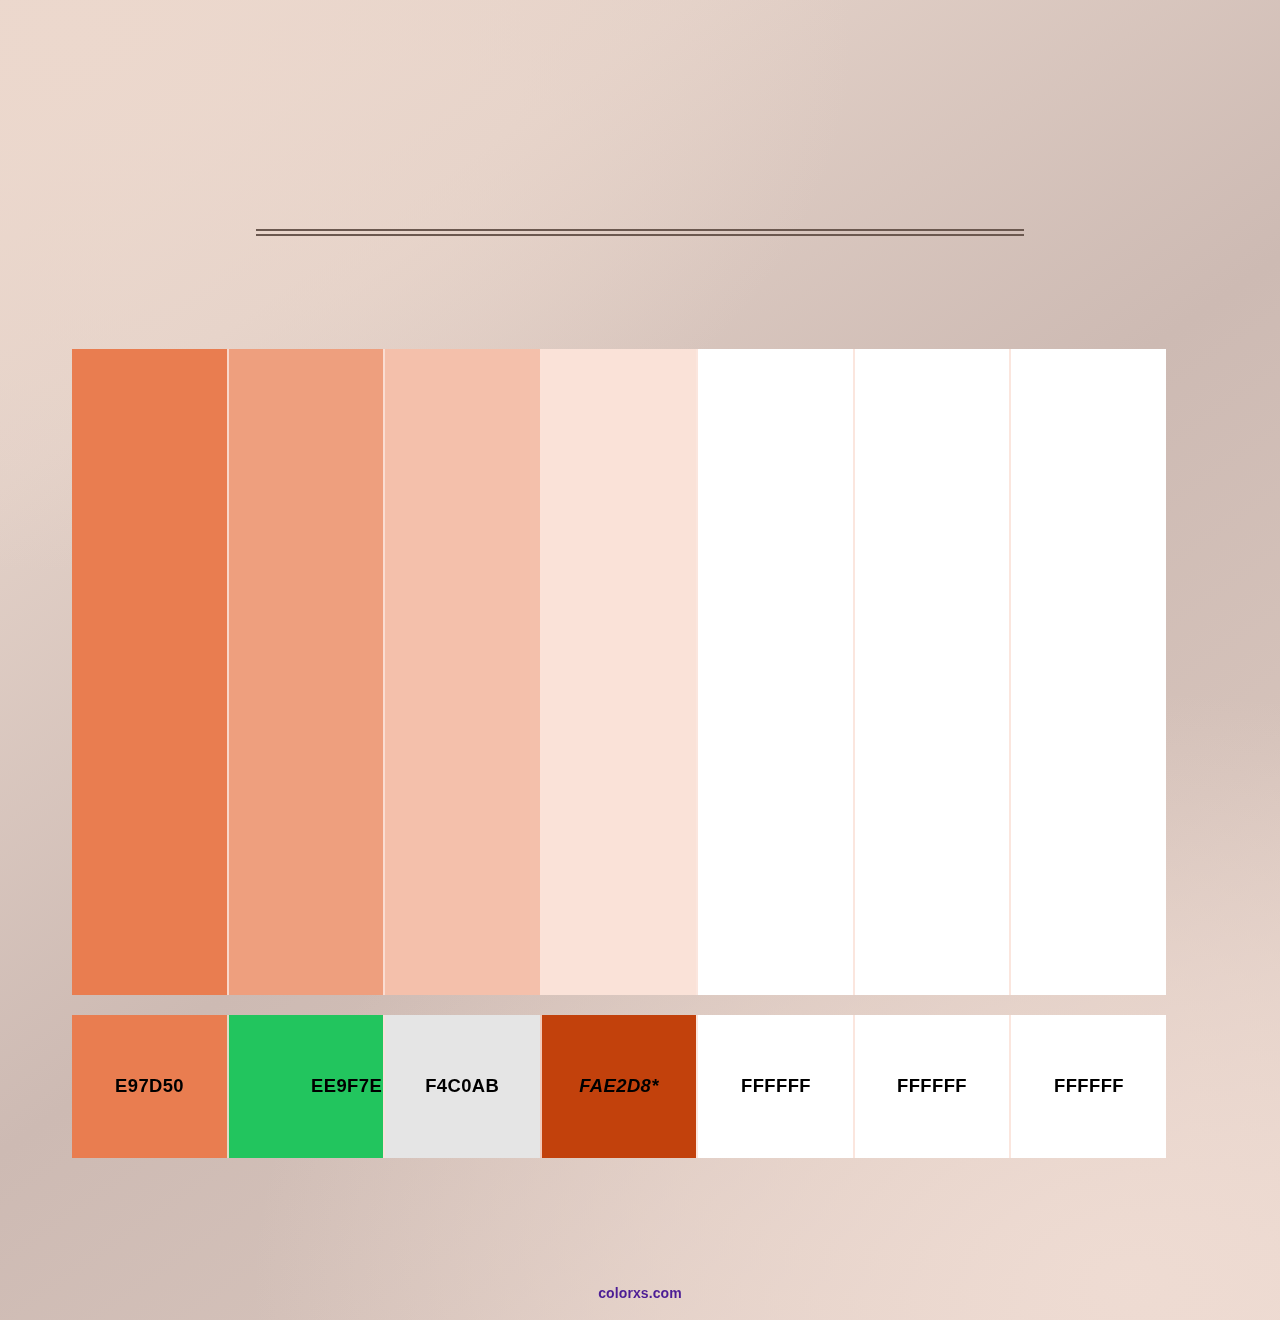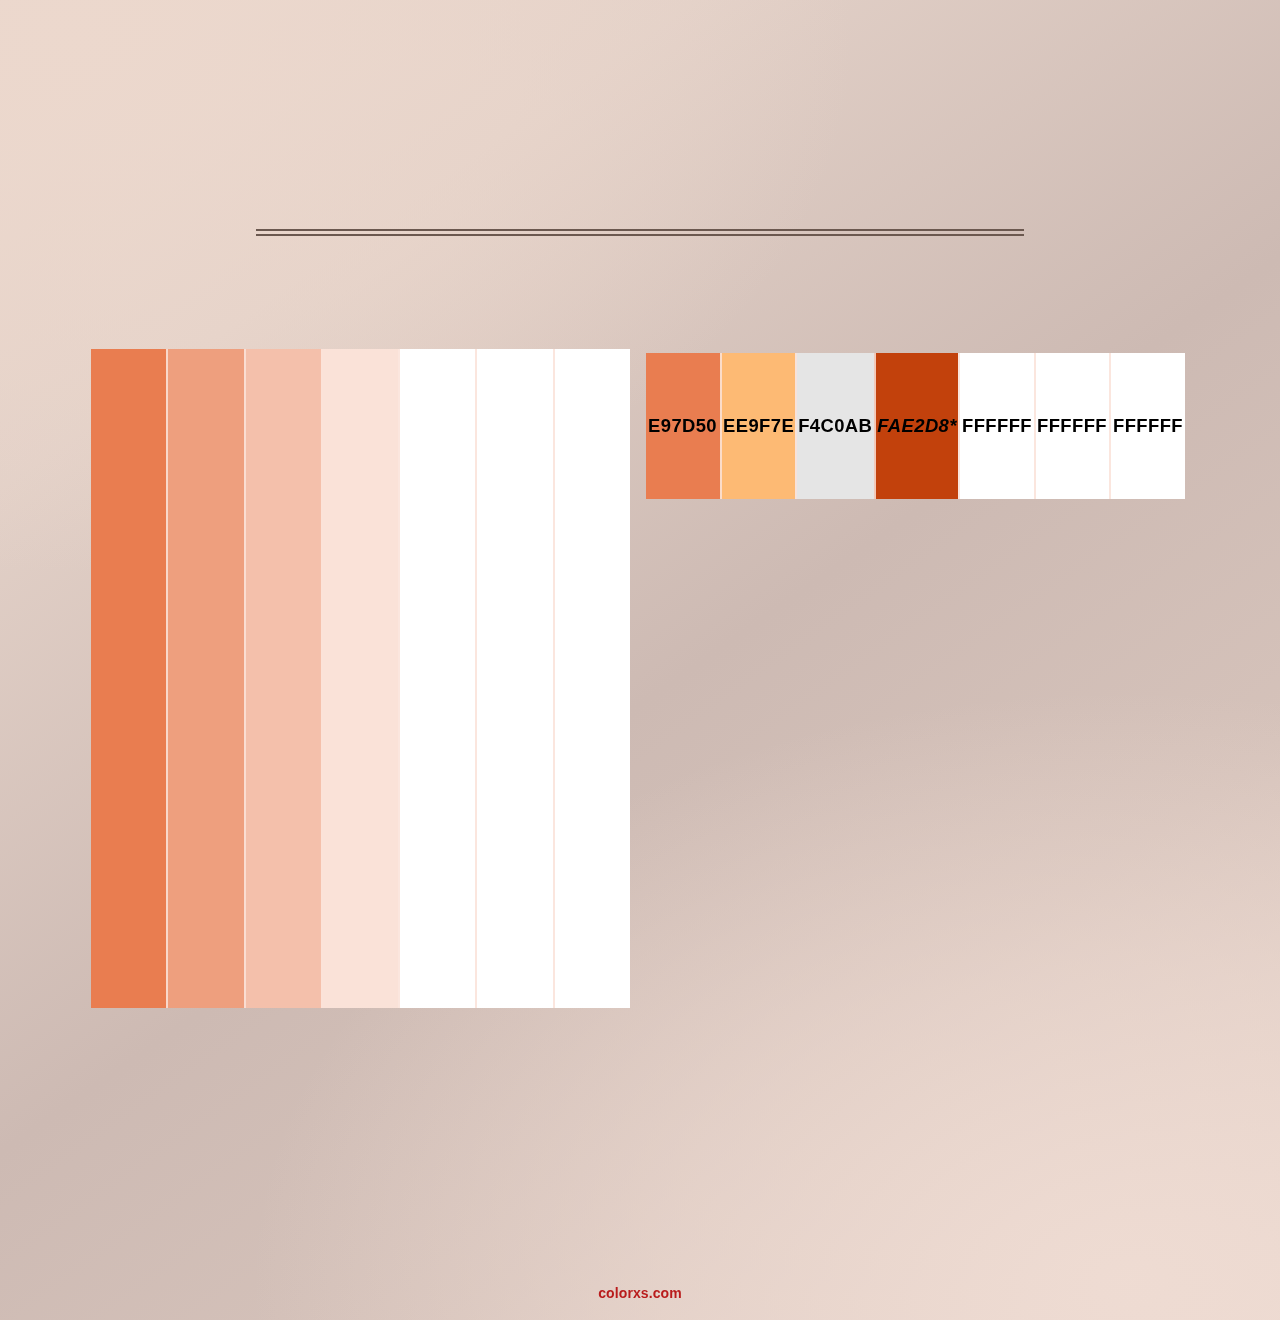--- a/index.html
+++ b/index.html
@@ -70,26 +70,26 @@
     right: 0;
     height: 2px;
     background: #6b584f;
   }
   .divider .rule.top { top: 0; }
   .divider .rule.bottom { top: 5px; }
 
   
   .palette {
     position: absolute;
-    left: 91px;
+    left: 72px;
     top: 349px;
     width: 1094px;
     height: 809px;
     display: flex;
-    flex-direction: row;
+    flex-direction: column;
     gap: 16px;
   }
   .swatch-row {
     display: flex;
     height: 659px;
     width: 100%;
   }
   .label-row {
     display: flex;
     height: 146px;
@@ -121,21 +121,21 @@
 
   
   .footer {
     position: absolute;
     left: 0;
     right: 0;
     top: 1285px;
     text-align: center;
     font-size: 14px;
     font-weight: bold;
-    color: #b91c1c;
+    color: #4c1d95;
     letter-spacing: 0.1px;
   }
 </style>
 </head>
 <body>
 
 <div class="bg-layer"></div>
 
 <div class="page">
 
@@ -152,21 +152,21 @@
       <div class="swatch-col" style="background-color: rgb(244, 192, 171);"></div>
       <div class="swatch-col" style="background-color: rgb(250, 226, 216);"></div>
       <div class="swatch-col" style="background-color: rgb(255, 255, 255);"></div>
       <div class="swatch-col" style="background-color: rgb(255, 255, 255);"></div>
       <div class="swatch-col" style="background-color: rgb(255, 255, 255);"></div>
     </div>
     <div class="label-row">
       <div class="label-col" style="background-color: rgb(233, 125, 80);">
         <span class="swatch-hex">E97D50</span>
       </div>
-      <div class="label-col" style="background-color: #fdba74;">
+      <div class="label-col" style="background-color: #22c55e; justify-content: flex-end;">
         <span class="swatch-hex">EE9F7E</span>
       </div>
       <div class="label-col" style="background-color: #e5e5e5;">
         <span class="swatch-hex">F4C0AB</span>
       </div>
       <div class="label-col" style="background-color: #c2410c; font-style: italic;">
         <span class="swatch-hex">FAE2D8*</span>
       </div>
       <div class="label-col" style="background-color: rgb(255, 255, 255);">
         <span class="swatch-hex">FFFFFF</span>

